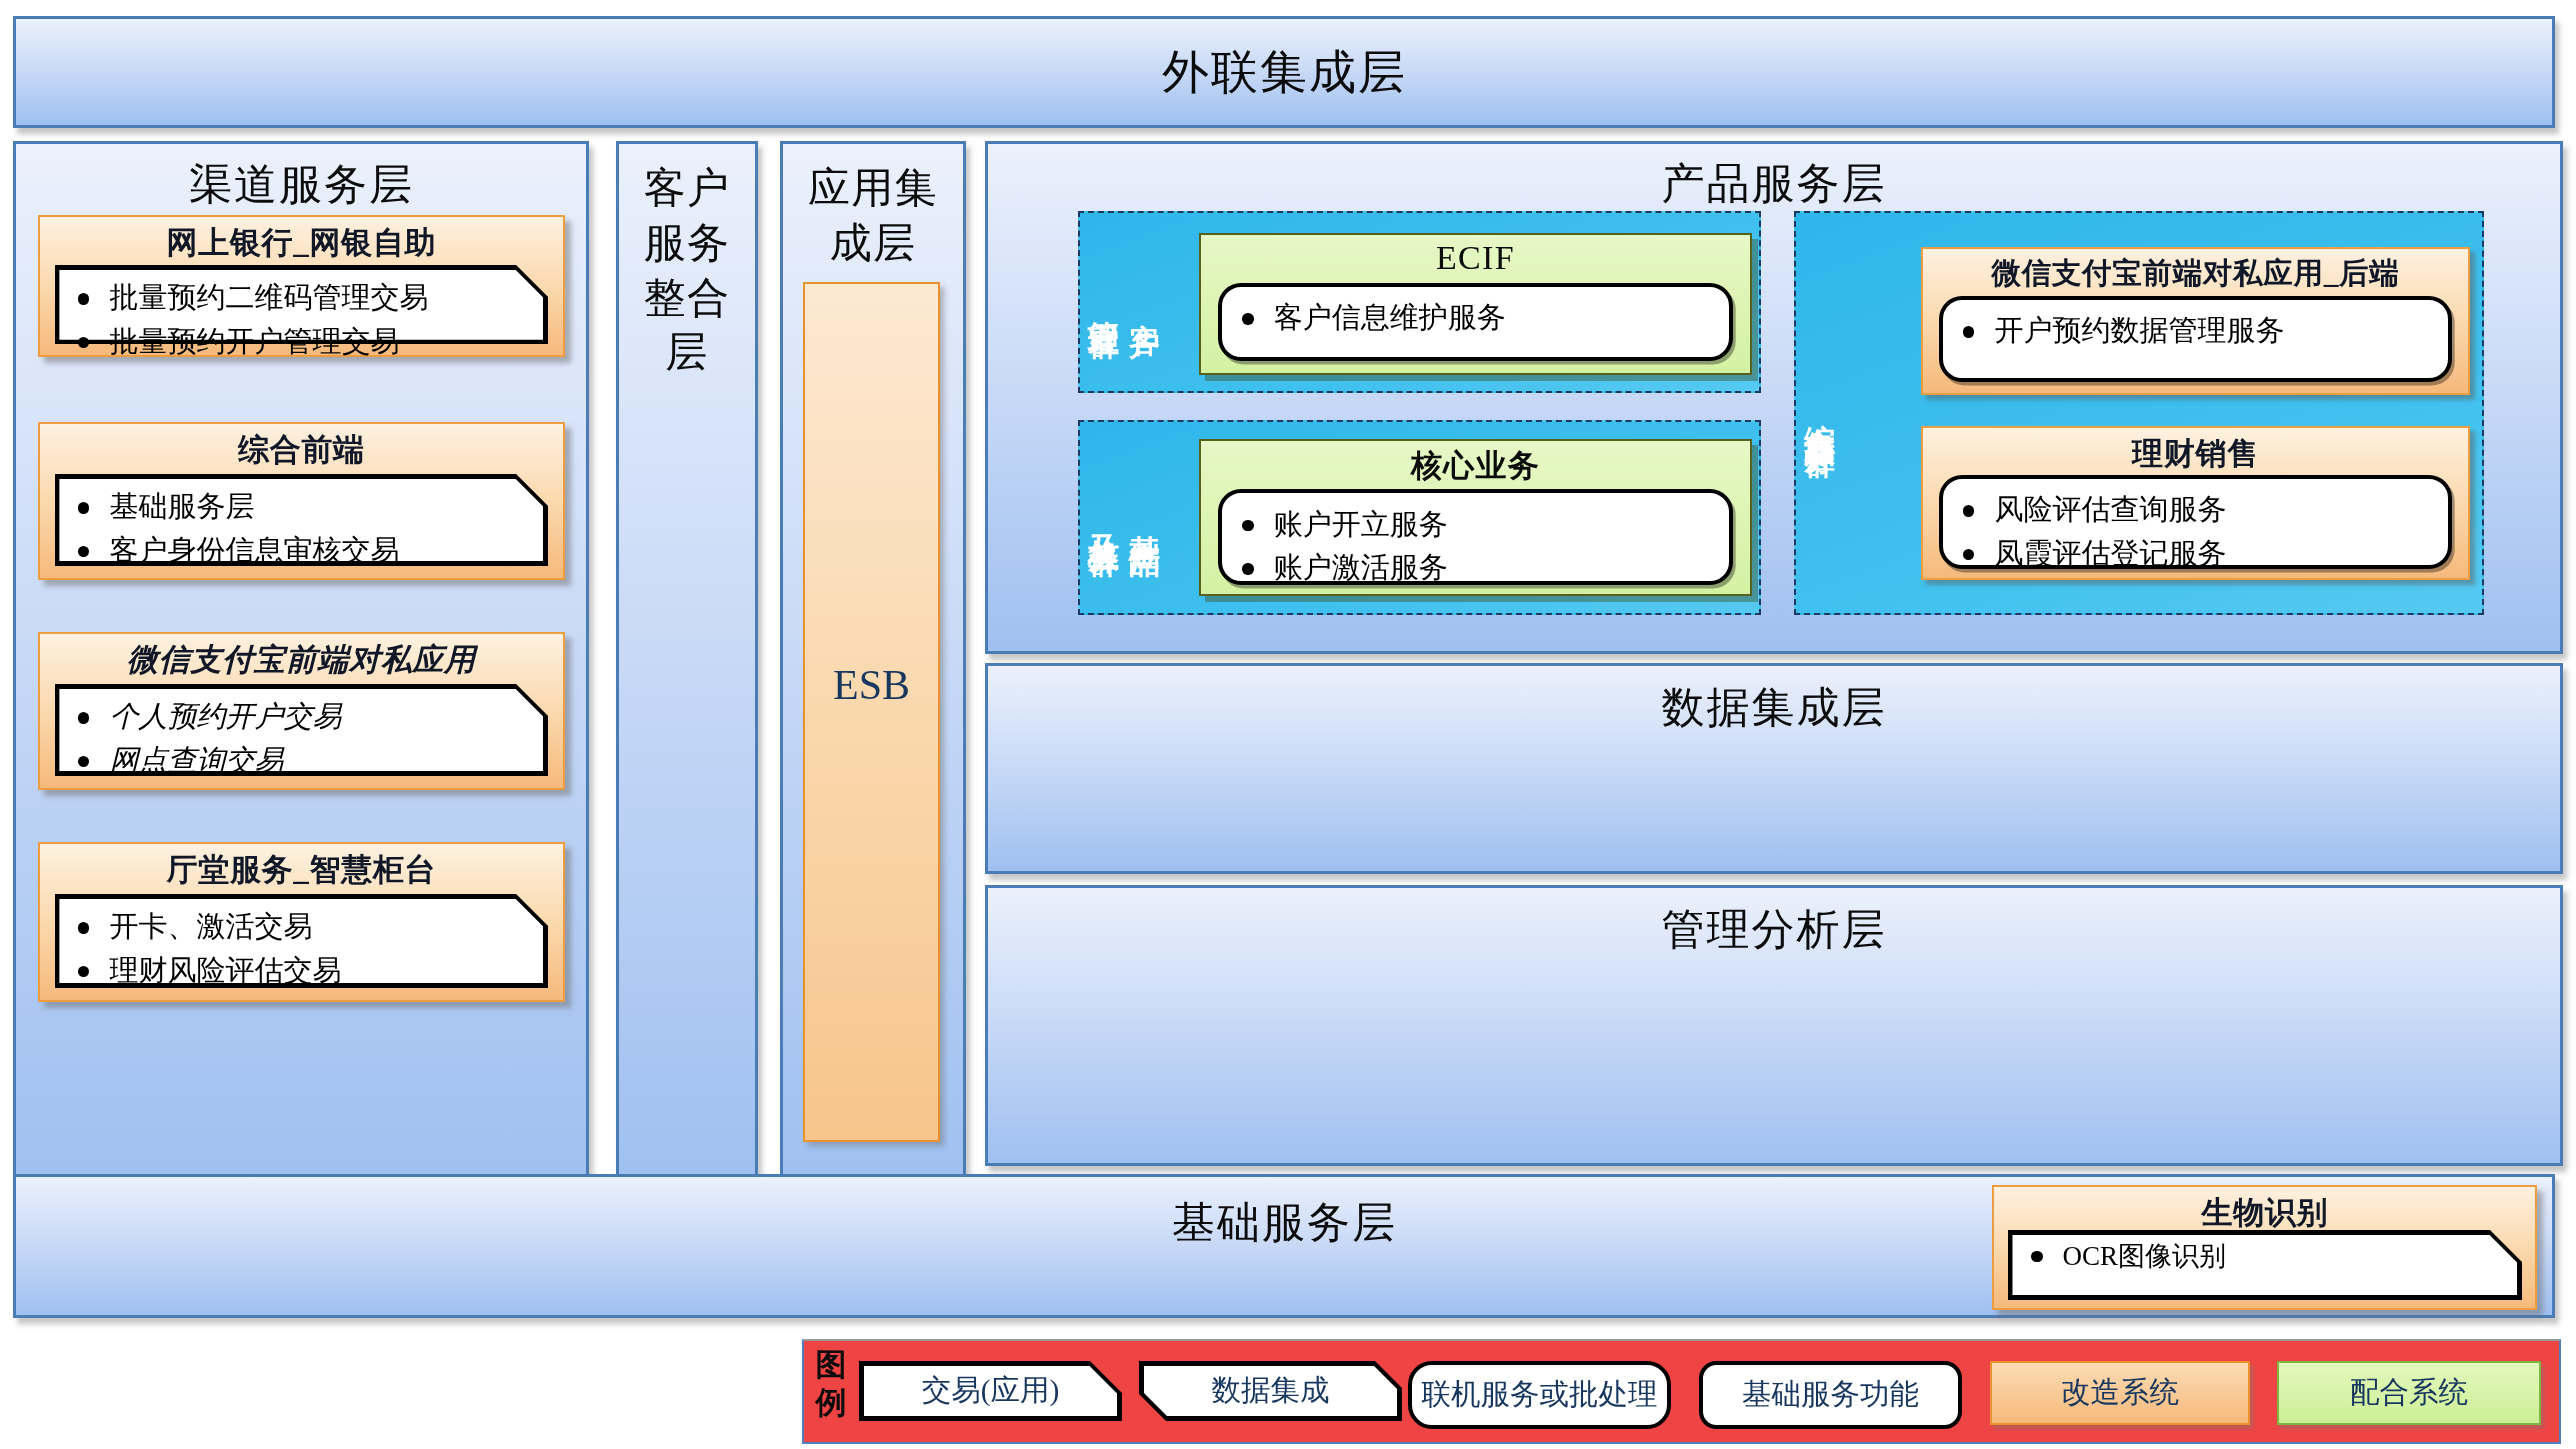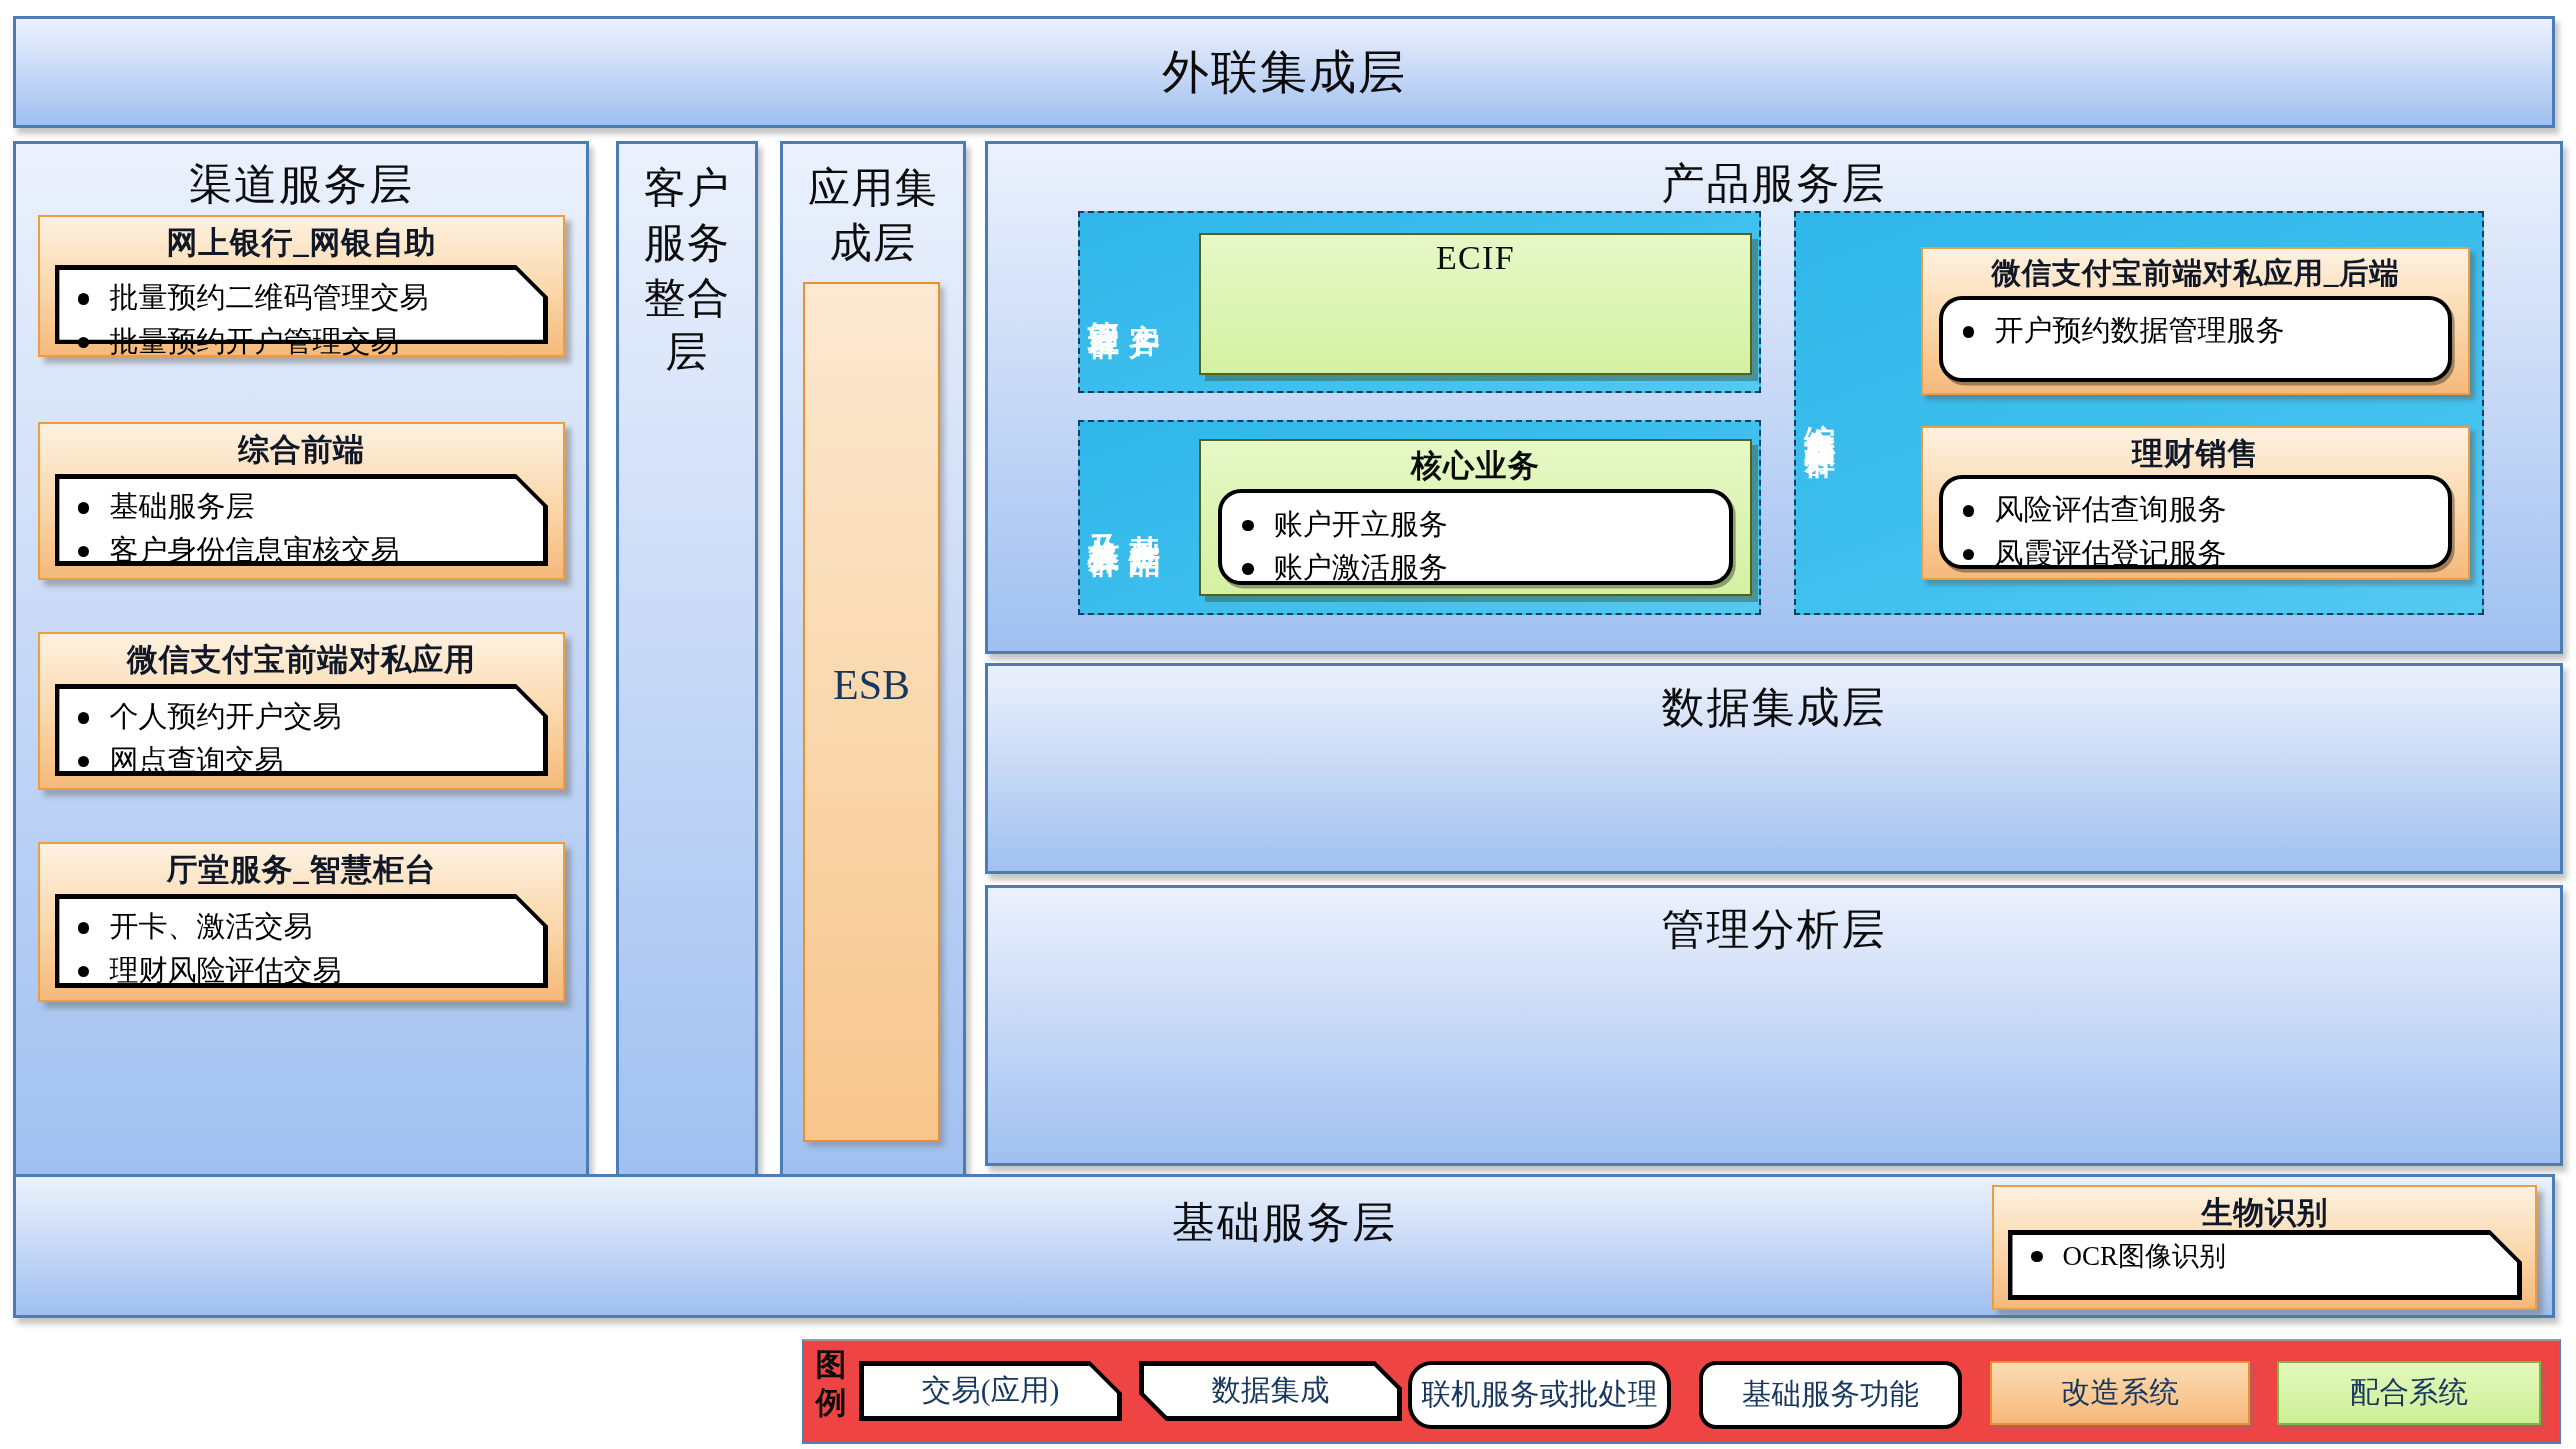--- a/index.html
+++ b/index.html
@@ -158,21 +158,21 @@
             <span>基础服务层</span>
           </div>
         <div class="bul">
             <i class="dot"></i>
             <span>客户身份信息审核交易</span>
           </div>
       </div>
     </div>
   </div>
 
-  <div class="obox" style="left:21.5px;top:488px;width:523px;height:154px;">
+  <div class="obox" style="left:21.5px;top:488px;width:523px;height:154px;font-style:italic;">
     <div class="btitle">微信支付宝前端对私应用</div>
     <div class="note" style="left:14.8px;right:14.8px;top:50px;bottom:12px;">
       <div class="edge"></div>
       <div class="fill"></div>
       <div class="content">
         <div class="bul">
             <i class="dot"></i>
             <span>个人预约开户交易</span>
           </div>
         <div class="bul">
@@ -216,20 +216,28 @@
 <div class="panel" style="left:985px;top:141px;width:1572px;height:507px;">
   <div class="layer-title" style="margin-top:10.7px;">产品服务层</div>
 
   <div class="teal" style="left:90px;top:67px;width:679px;height:178px;">
     <div class="vlabels">
       <div class="vcol">管理群</div>
       <div class="vcol">客户</div>
     </div>
     <div class="gbox" style="left:119px;top:20px;width:549px;height:138px;">
       <div class="gtitle">ECIF</div>
+      <div class="roundbox" style="left:17.4px;right:17.4px;top:48px;bottom:12px;">
+        <div class="content">
+          <div class="bul">
+              <i class="dot"></i>
+              <span>客户信息维护服务</span>
+            </div>
+        </div>
+      </div>
     </div>
   </div>
 
   <div class="teal" style="left:90px;top:276px;width:679px;height:191px;">
     <div class="vlabels">
       <div class="vcol">及核算群</div>
       <div class="vcol">基础产品</div>
     </div>
     <div class="gbox" style="left:119px;top:17.4px;width:549px;height:153px;">
       <div class="gtitle bold">核心业务</div>

